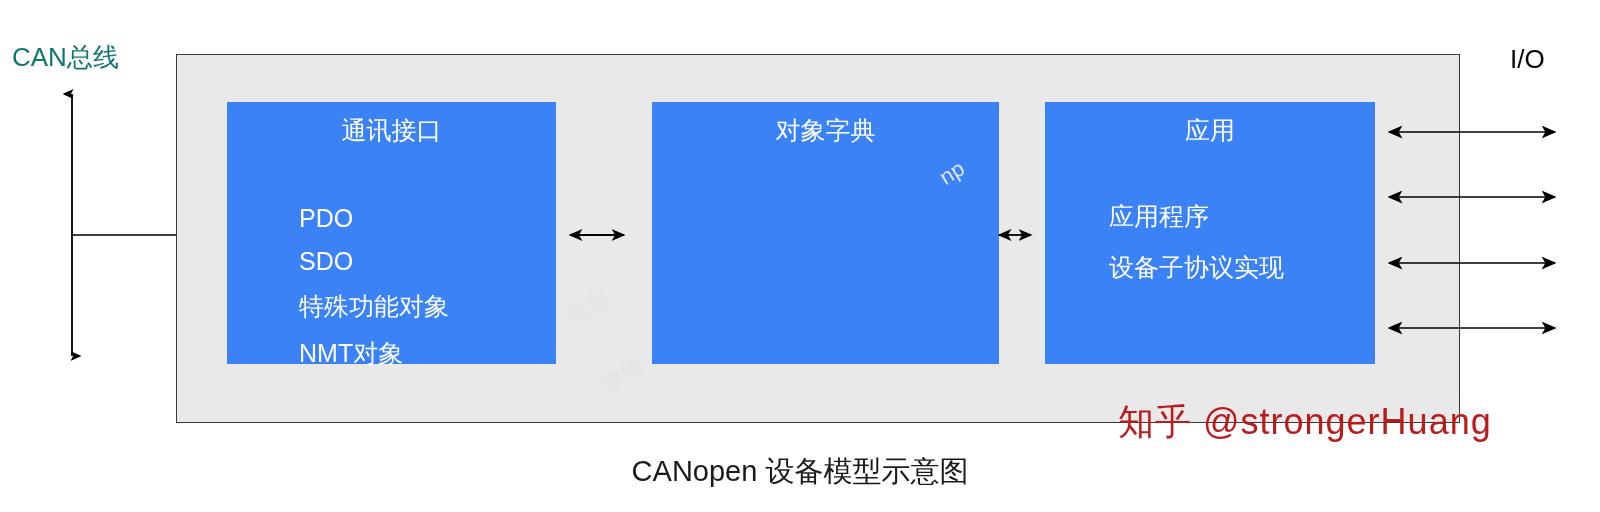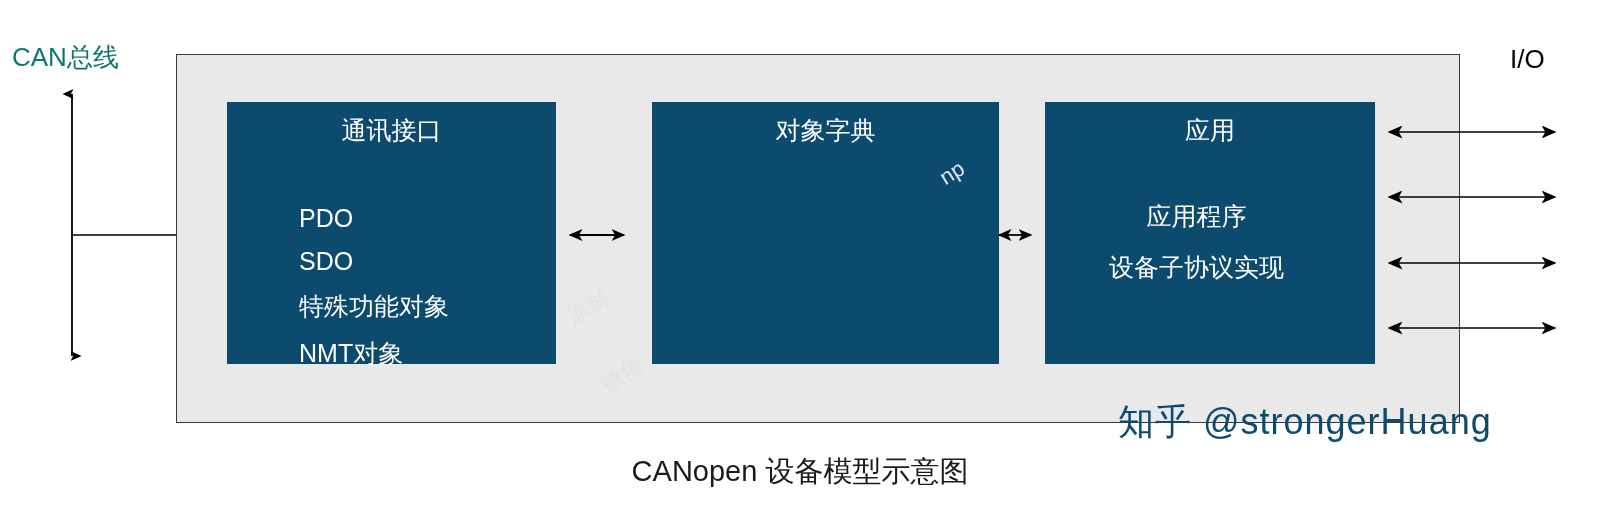--- a/index.html
+++ b/index.html
@@ -26,21 +26,21 @@
     background: #e9e9e9;
     border: 1.5px solid #3a3a3a;
     box-sizing: border-box;
   }
 
   
   .layer-box {
     position: absolute;
     top: 102px;
     height: 262px;
-    background: #0c4a6e;
+    background: #3b82f6;
     box-sizing: border-box;
     color: #ffffff;
   }
   #box-comm { left: 227px; width: 329px; }
   #box-od   { left: 652px; width: 347px; }
   #box-app  { left: 1045px; width: 330px; }
 
   .box-title {
     position: absolute;
     left: 0;
@@ -87,21 +87,21 @@
     top: 74px;
     text-align: center;
   }
   #od-items li { margin-bottom: 20px; }
 
   
   #app-items {
     left: 64px;
     top: 98px;
   }
-  #app-items li { margin-bottom: 18px; text-align: center; }
+  #app-items li { margin-bottom: 18px; }
 
   
   .inter-arrow {
     position: absolute;
     top: 226px;
     height: 18px;
   }
   #arrow-comm-od { left: 556px; width: 82px; }
   #arrow-od-app  { left: 985px; width: 60px; }
 
@@ -160,21 +160,21 @@
     color: #1a1a1a;
     white-space: nowrap;
   }
 
   
   .wm-main {
     position: absolute;
     left: 1118px;
     top: 398px;
     font-size: 36px;
-    color: #0c4a6e;
+    color: #b91c1c;
     white-space: nowrap;
     letter-spacing: 1px;
   }
   .wm-diag {
     position: absolute;
     color: #e2e2e2;
     font-size: 22px;
     transform: rotate(-32deg);
     white-space: nowrap;
     pointer-events: none;

